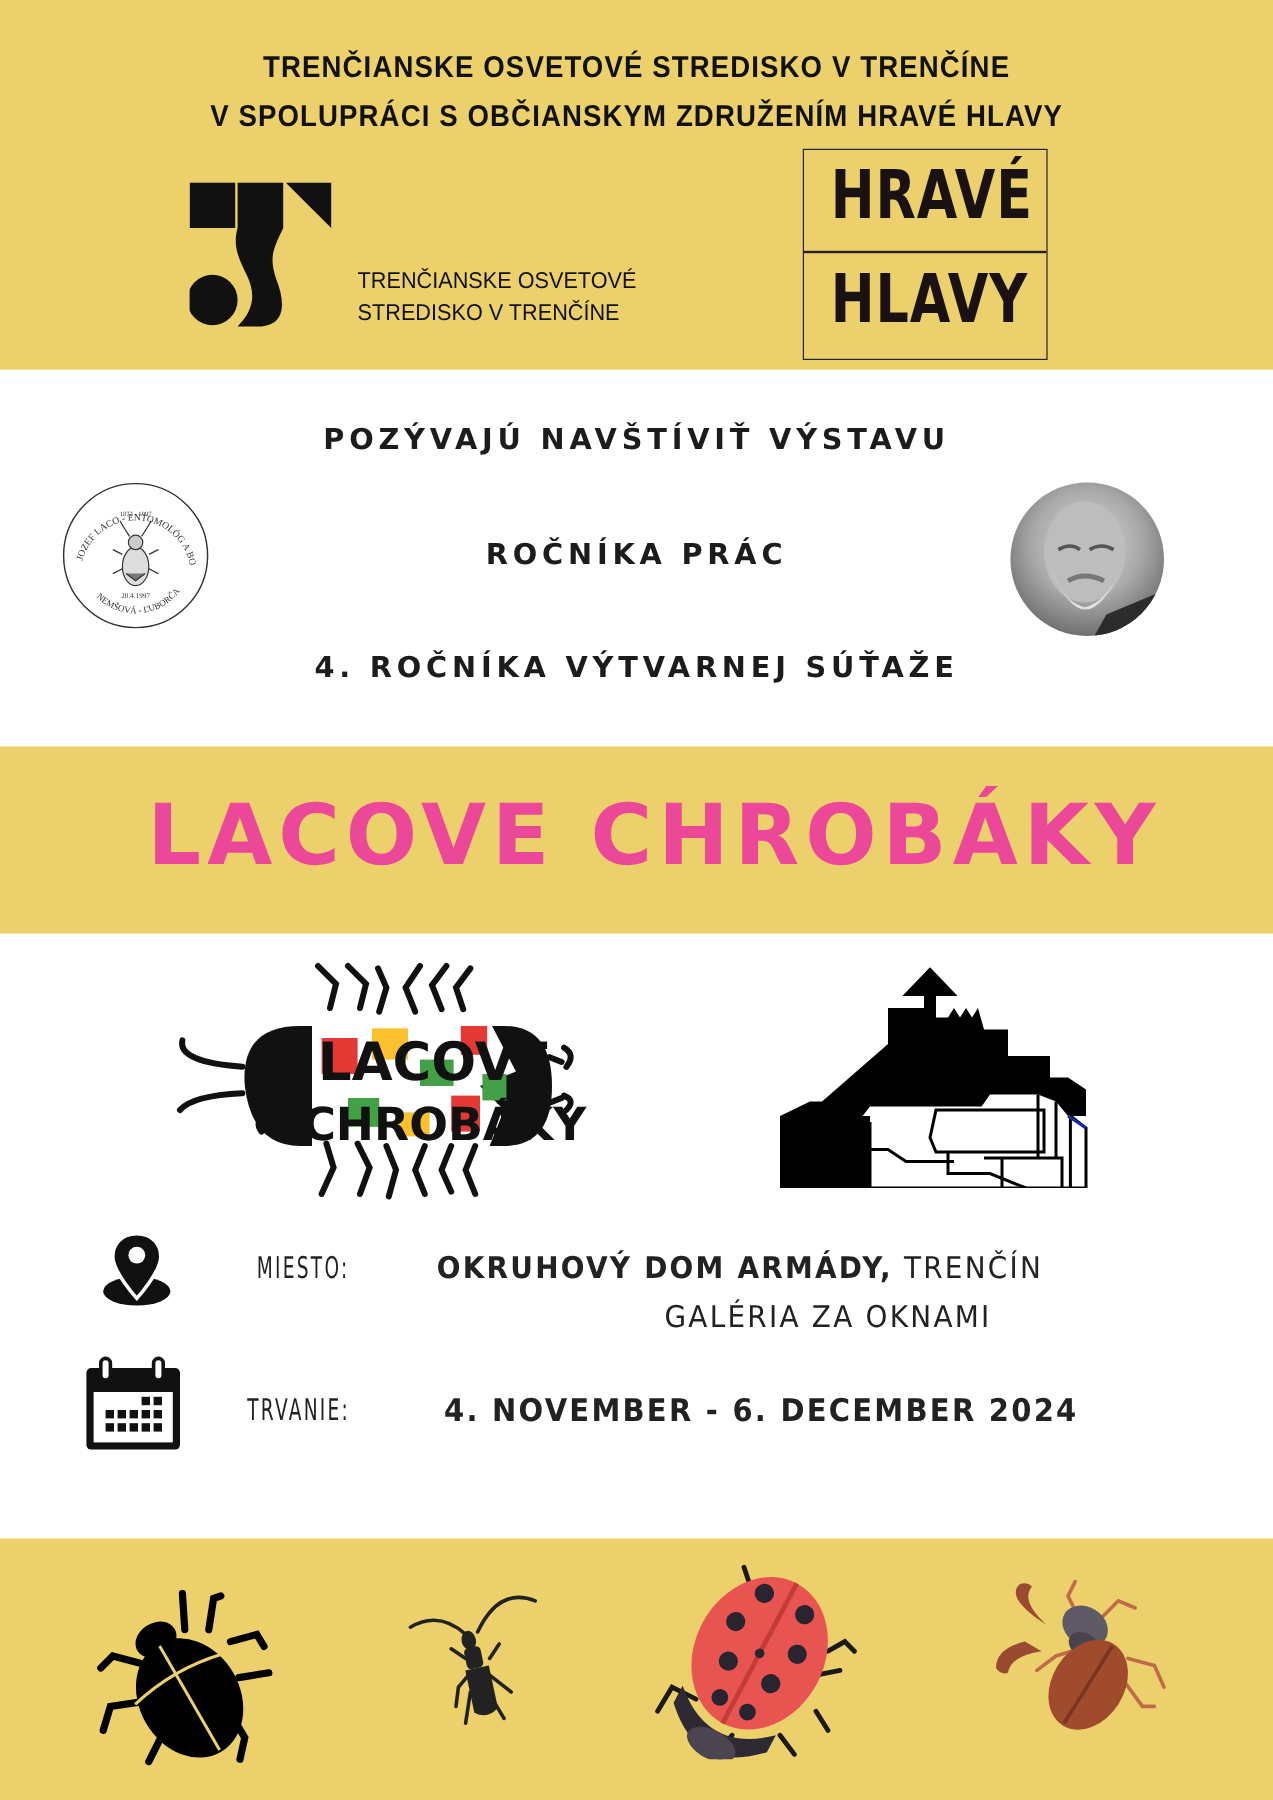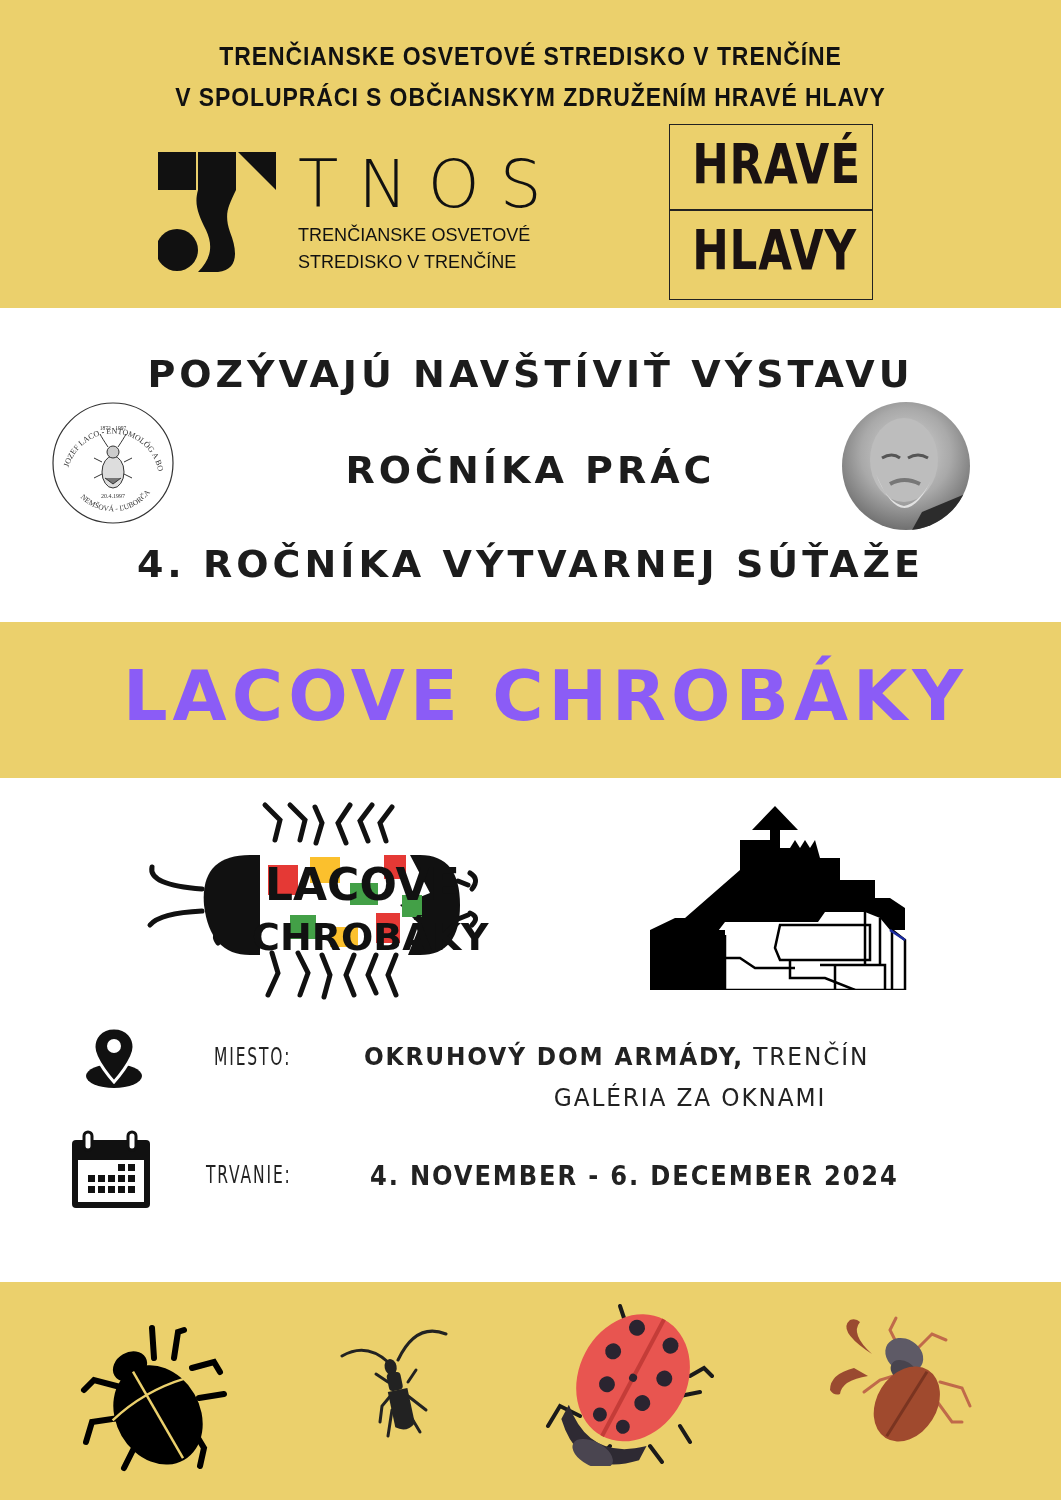--- a/index.html
+++ b/index.html
@@ -44,38 +44,38 @@
     position: absolute; left: 0; width: 100%; text-align: center;
     font-family: "DejaVu Sans", sans-serif; font-weight: bold; font-size: 56px;
     color: #1a1212; transform: scaleX(0.78); letter-spacing: 1px;
   }
   #hh-word1 { top: 6px; }
   #hh-word2 { top: 92px; }
 
   
   .invite {
     position: absolute; left: 0; width: 1061px; text-align: center;
-    font-family: "DejaVu Sans", sans-serif; font-weight: bold; font-size: 38px;
+    font-family: "DejaVu Sans", sans-serif; font-weight: bold; font-size: 24px;
     letter-spacing: 4px; color: #1c1c1c;
   }
   #inv1 { top: 352px; left: 0; }
   #inv2 { top: 448px; }
   #inv3 { top: 542px; }
 
   #stamp { position: absolute; left: 50px; top: 400px; width: 126px; height: 126px; }
   #portrait {
     position: absolute; left: 842px; top: 402px; width: 128px; height: 128px; border-radius: 50%;
     background: radial-gradient(circle at 50% 40%, #d8d8d8 0%, #a9a9a9 45%, #6a6a6a 80%, #3a3a3a 100%);
     overflow: hidden;
   }
 
   #main-title {
     position: absolute; left: 0; top: 655px; width: 1061px; text-align: center;
     font-family: "DejaVu Sans", sans-serif; font-weight: bold; font-size: 70px;
-    letter-spacing: 5px; color: #8b5cf6; padding-left: 30px;
+    letter-spacing: 5px; color: #ec4899; padding-left: 30px;
   }
 
   #lc-logo { position: absolute; left: 140px; top: 795px; width: 350px; height: 210px; }
   #castle { position: absolute; left: 630px; top: 790px; width: 300px; height: 200px; }
 
   
   .label {
     position: absolute; font-family: "DejaVu Sans", sans-serif; font-size: 25px;
     letter-spacing: 3px; color: #222; transform: scaleX(0.62); transform-origin: left;
     font-weight: normal;
@@ -107,21 +107,20 @@
 
 <div id="tnos-logo">
   <svg width="130" height="122" viewBox="0 0 130 122" style="position:absolute;left:0;top:0">
     <rect x="0" y="0" width="38" height="38" fill="#111"></rect>
     <rect x="40" y="0" width="38" height="38" fill="#111"></rect>
     <polygon points="80,0 118,0 118,38" fill="#111"></polygon>
     <polygon points="80,0 80,0 118,38 80,38" fill="none"></polygon>
     <path d="M40,38 L78,38 C70,55 66,62 72,80 C80,100 80,118 60,120 L40,120 C52,108 56,95 48,78 C40,62 36,52 40,38 Z" fill="#111"></path>
     <circle cx="19" cy="98" r="21" fill="#111"></circle>
   </svg>
-  <div id="tnos-word">TNOS</div>
   <div id="tnos-sub1" class="tnos-sub">TRENČIANSKE OSVETOVÉ</div>
   <div id="tnos-sub2" class="tnos-sub">STREDISKO V TRENČÍNE</div>
 </div>
 
 <div id="hh-logo">
   <div id="hh-word1" class="hh-word">HRAVÉ</div>
   <div id="hh-divider"></div>
   <div id="hh-word2" class="hh-word">HLAVY</div>
 </div>
 

